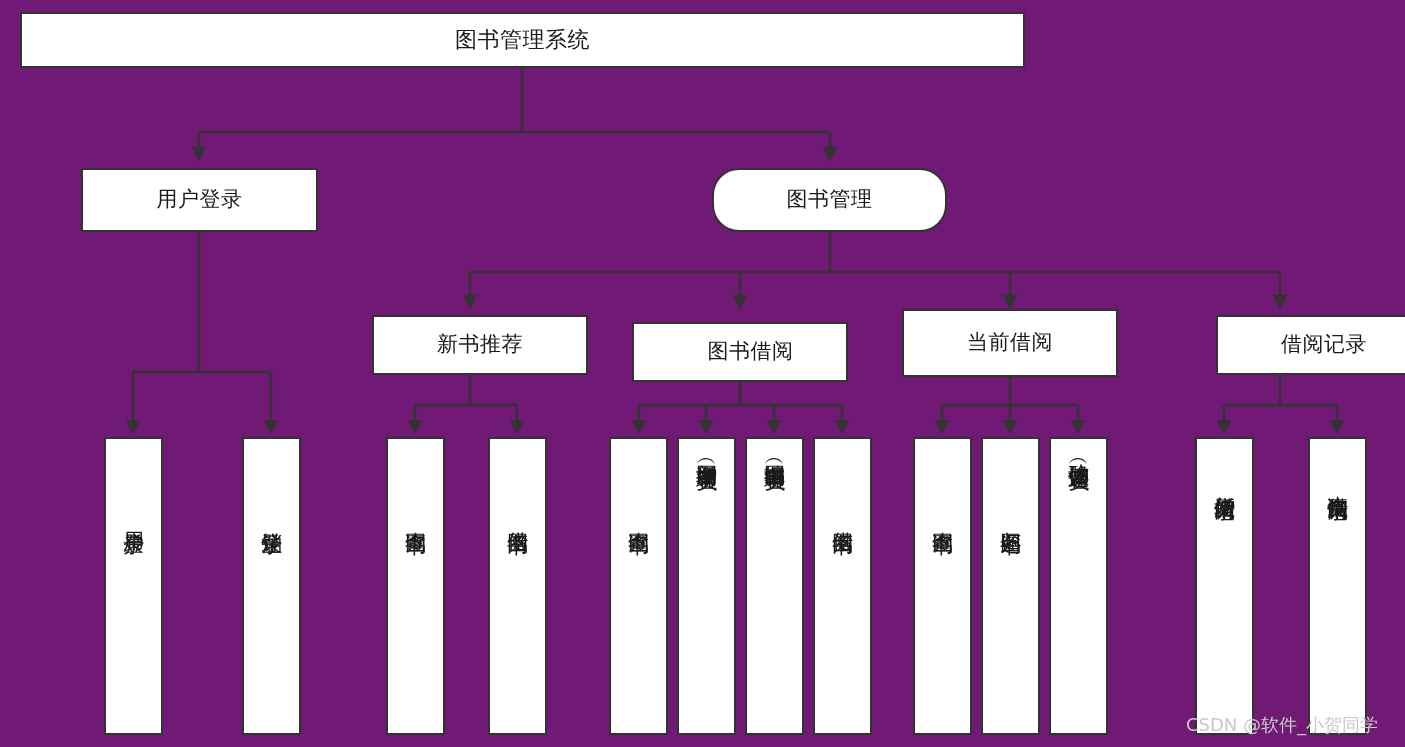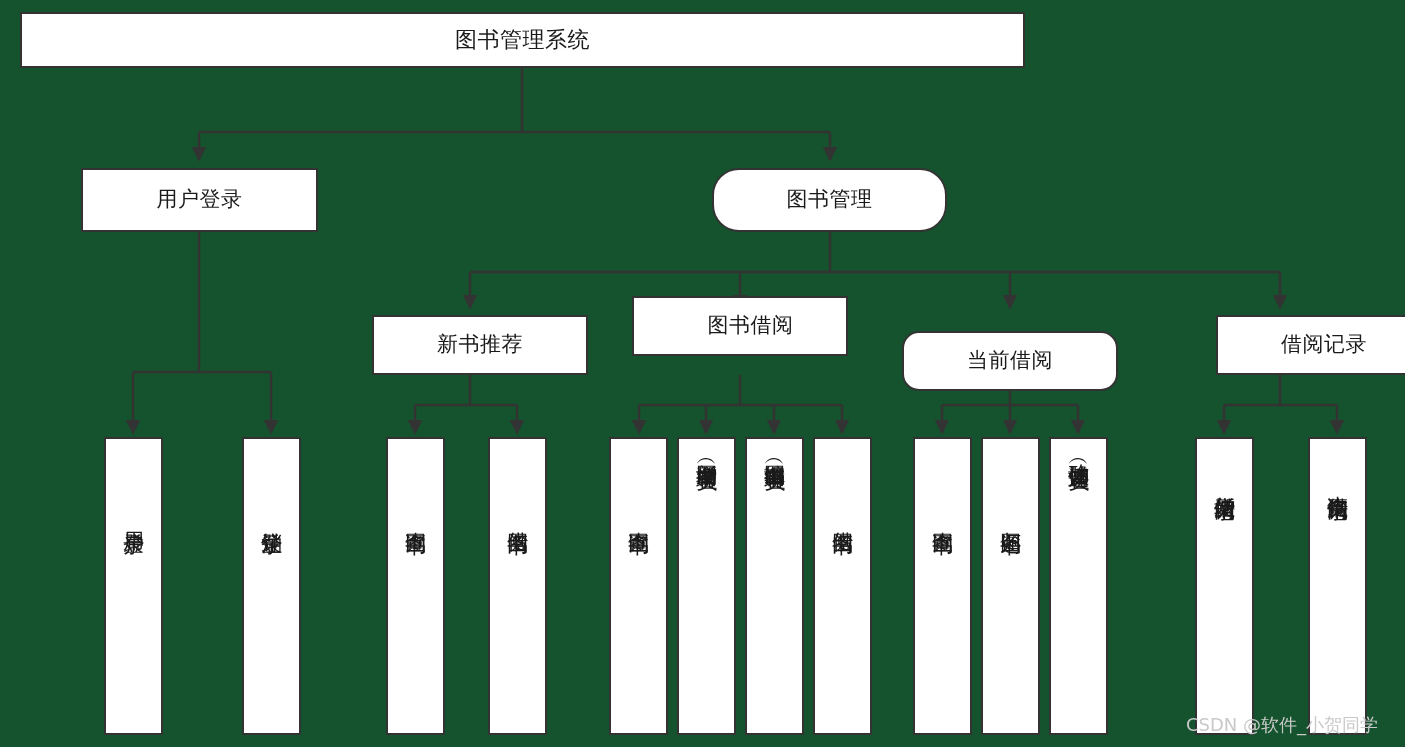--- a/index.html
+++ b/index.html
@@ -8,21 +8,21 @@
     padding: 0;
     background: #ffffff;
   }
   body {
     font-family: "DejaVu Sans", "Liberation Sans", sans-serif;
   }
   #canvas {
     position: relative;
     width: 1405px;
     height: 747px;
-    background: #14532d;
+    background: #701a75;
     overflow: hidden;
   }
   #edges {
     position: absolute;
     left: 0;
     top: 0;
     width: 1405px;
     height: 747px;
     pointer-events: none;
   }
@@ -138,24 +138,24 @@
   <div class="node horiz" style="left:81px; top:168px; width:237px; height:64px;">
     <span class="node-label">用户登录</span>
   </div>
   <div class="node horiz" style="left:712px; top:168px; width:235px; height:64px;border-radius:27px;">
     <span class="node-label">图书管理</span>
   </div>
 
   <div class="node horiz" style="left:372px; top:315px; width:216px; height:60px;">
     <span class="node-label">新书推荐</span>
   </div>
-  <div class="node horiz" style="left:632px; top:296px; width:216px; height:60px;padding-left:21px;">
+  <div class="node horiz" style="left:632px; top:322px; width:216px; height:60px;padding-left:21px;">
     <span class="node-label">图书借阅</span>
   </div>
-  <div class="node horiz" style="left:902px; top:331px; width:216px; height:60px;border-radius:17px;">
+  <div class="node horiz" style="left:902px; top:309px; width:216px; height:68px;">
     <span class="node-label">当前借阅</span>
   </div>
   <div class="node horiz" style="left:1172px; top:315px; width:216px; height:60px;margin-left:44px;">
     <span class="node-label">借阅记录</span>
   </div>
 
   <div class="node vert" style="left:104px; top:437px; width:59px; height:298px; padding-top:76px;">
     <span class="node-label">用户登录</span>
   </div>
   <div class="node vert" style="left:242px; top:437px; width:59px; height:298px; padding-top:76px;">

